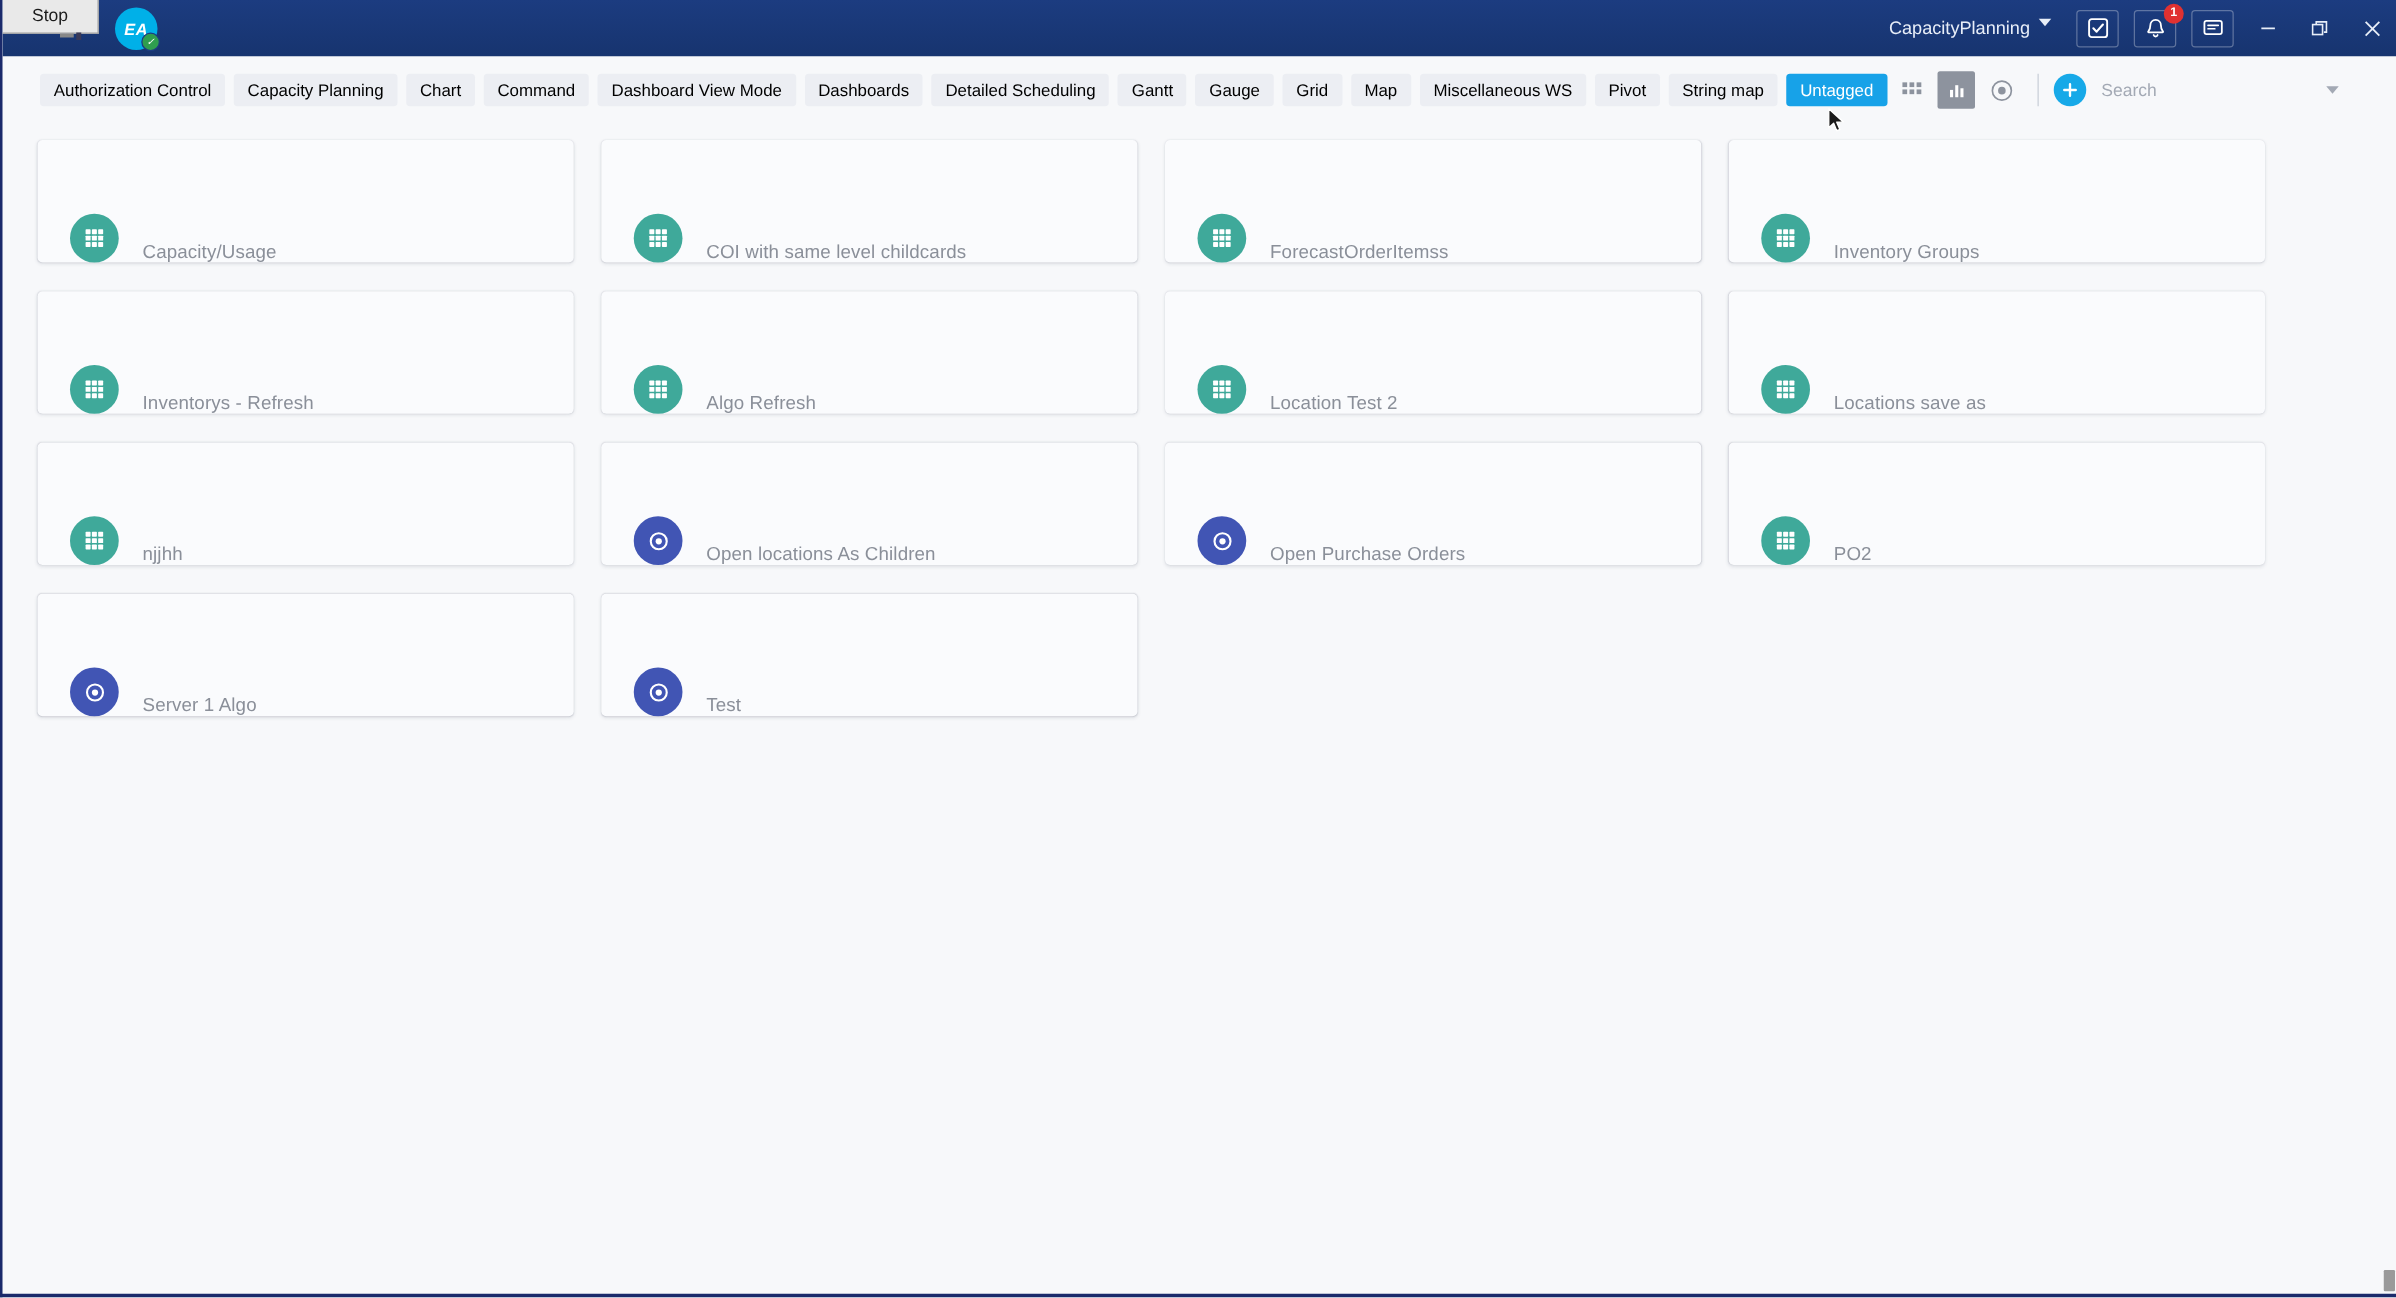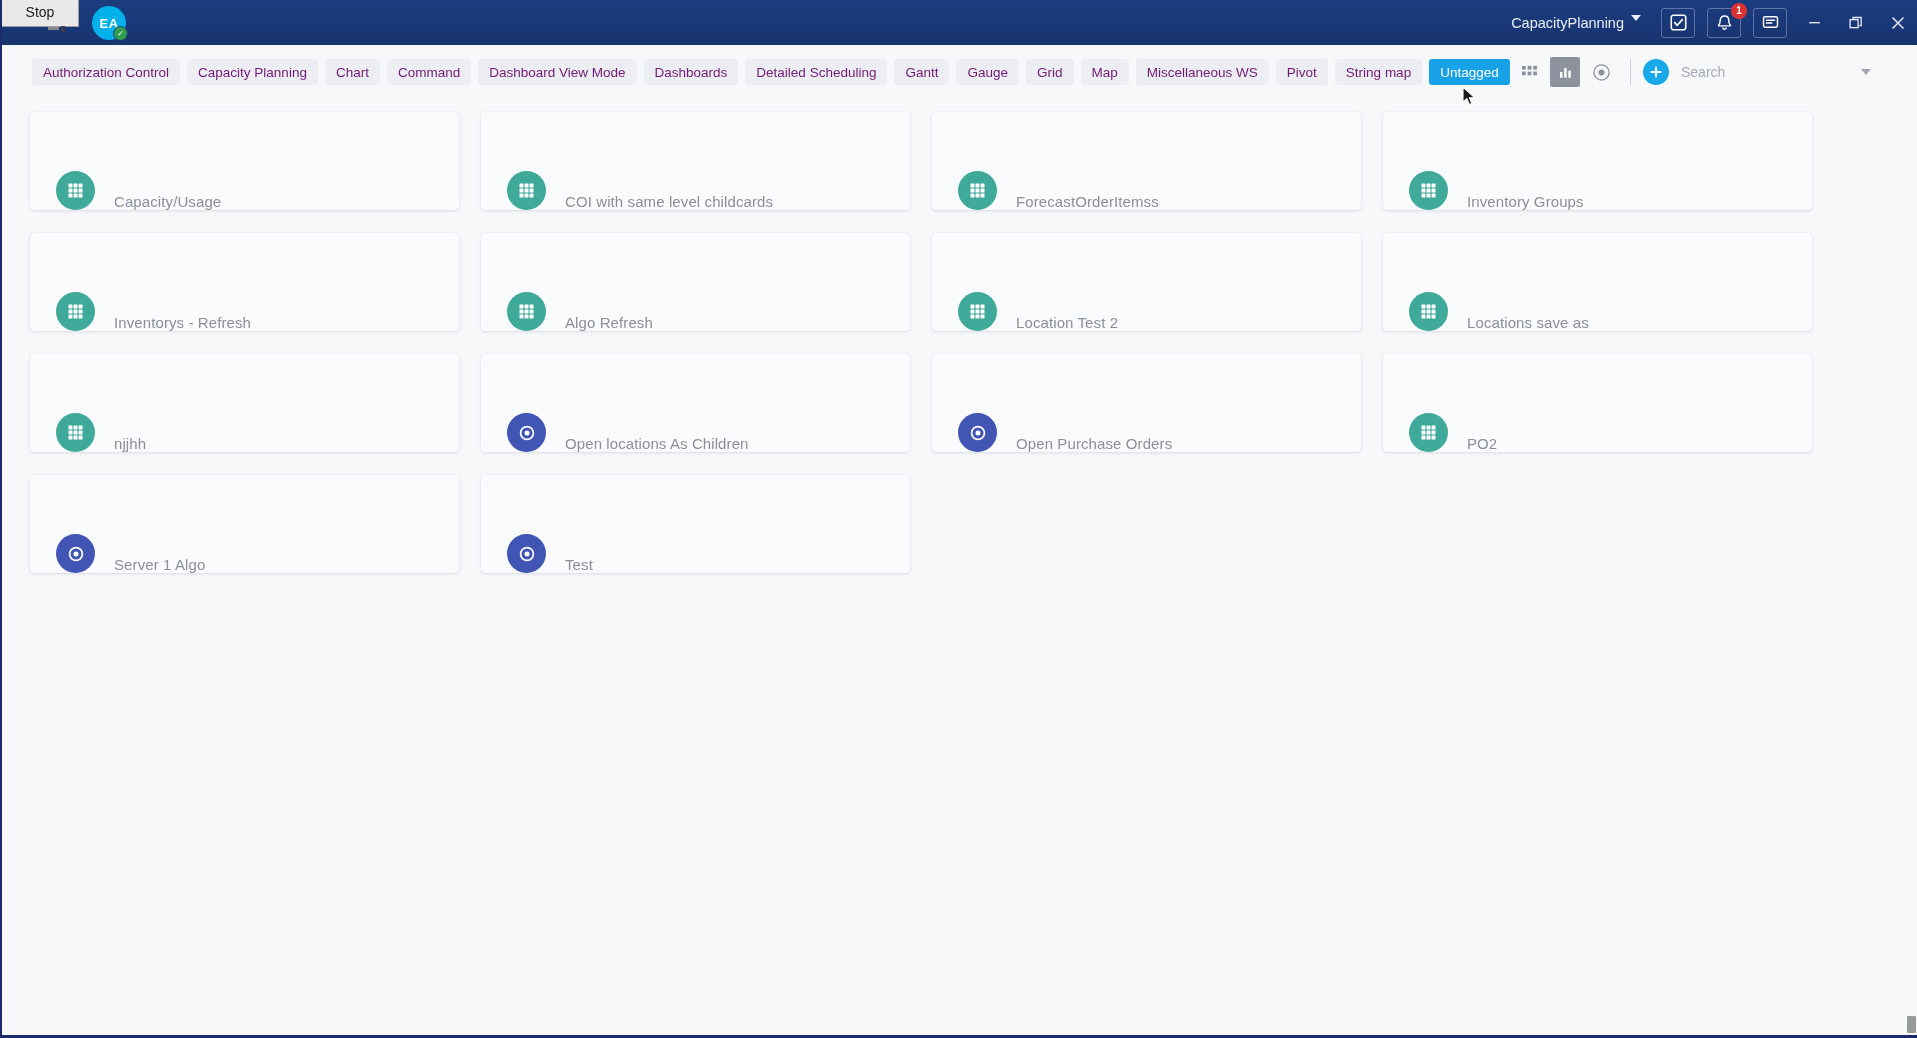--- a/index.html
+++ b/index.html
@@ -33,21 +33,21 @@
     background: linear-gradient(180deg,#1c3c80 0%,#17346f 100%);
     display: flex;
     align-items: center;
     z-index: 20;
   }
 
   .avatar-wrap {
     position: absolute;
     left: 90px;
     top: 6px;
-    width: 34px; height: 34px;
+    width: 34px; height: 34px; font-style: italic;
   }
   .avatar {
     width: 34px; height: 34px;
     border-radius: 50%;
     background: #00b0e8;
     color: #ffffff;
     font-size: 13px;
     font-weight: bold;
     display: flex;
     align-items: center;
@@ -179,21 +179,21 @@
     display: flex;
     align-items: center;
     gap: 7px;
   }
 
   .tag {
     height: 26px;
     padding: 0 11px;
     border-radius: 3px;
     background: #eceef3;
-    color: #701a75;
+    color: #000000;
     font-size: 13.5px;
     display: flex;
     align-items: center;
     cursor: pointer;
     white-space: nowrap;
   }
   .tag.active {
     background: #17a2e8;
     color: #ffffff;
   }

